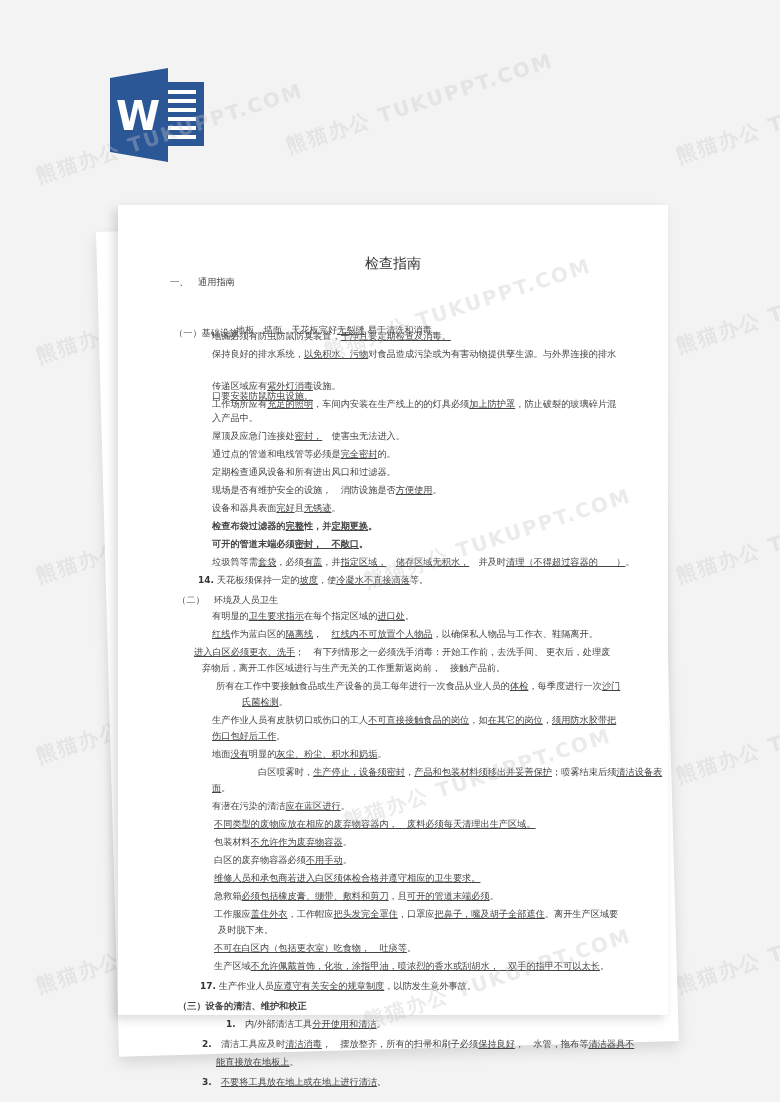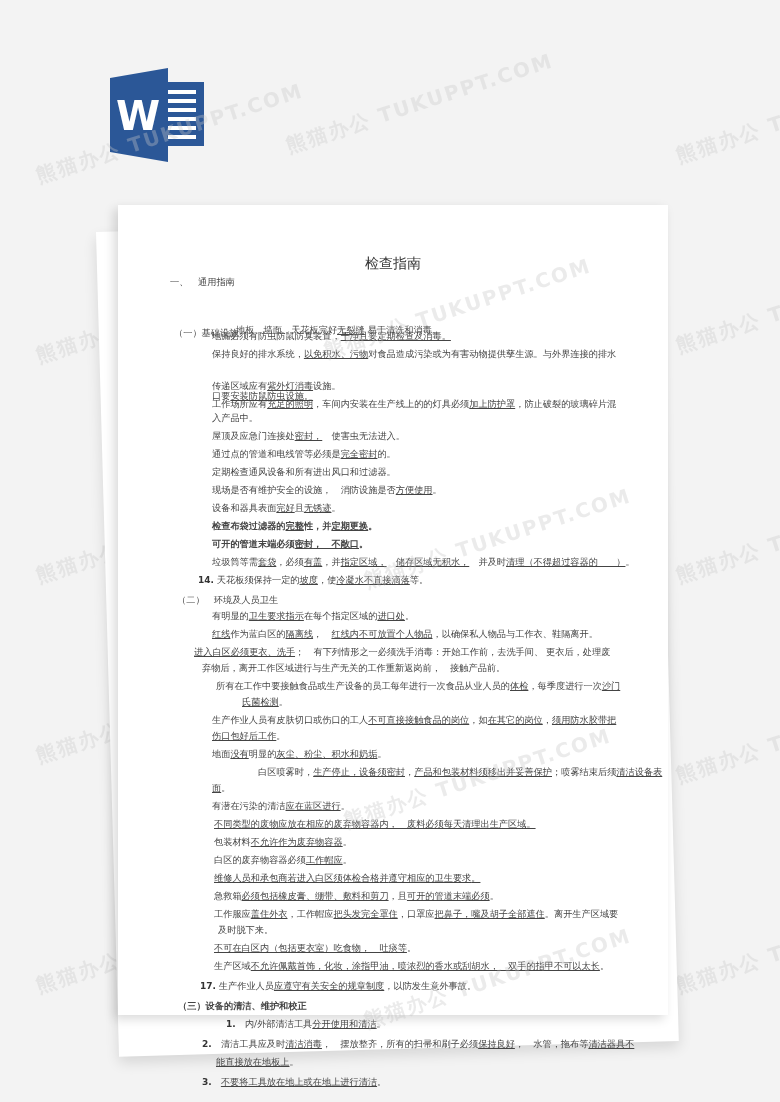--- a/index.html
+++ b/index.html
@@ -107,21 +107,21 @@
       <div class="line" style="left: 98px; top: 474px;"><span>所有在工作中要接触食品或生产设备的员工每年进行一次食品从业人员的</span><u>体检</u><span>，每季度进行一次</span><u>沙门</u></div>
       <div class="line" style="left: 98px; top: 490px; padding-left: 26px;"><u>氏菌检测</u><span>。</span></div>
       <div class="line" style="left: 94px; top: 508px;"><span>生产作业人员有皮肤切口或伤口的工人</span><u>不可直接接触食品的岗位</u><span>，如</span><u>在其它的岗位</u><span>，</span><u>须用防水胶带把</u></div>
       <div class="line" style="left: 94px; top: 524px;"><u>伤口包好后工作</u><span>。</span></div>
       <div class="line" style="left: 94px; top: 542px;"><span>地面</span><u>没有</u><span>明显的</span><u>灰尘、粉尘、积水和奶垢</u><span>。</span></div>
       <div class="line" style="left: 94px; top: 560px; padding-left: 46px;"><span>白区喷雾时，</span><u>生产停止，设备须密封</u><span>，</span><u>产品和包装材料须移出并妥善保护</u><span>；喷雾结束后须</span><u>清洁设备表</u></div>
       <div class="line" style="left: 94px; top: 576px;"><u>面</u><span>。</span></div>
       <div class="line" style="left: 94px; top: 594px;"><span>有潜在污染的清洁</span><u>应在蓝区进行</u><span>。</span></div>
       <div class="line" style="left: 96px; top: 612px;"><u>不同类型的废物应放在相应的废弃物容器内，　废料必须每天清理出生产区域。</u></div>
       <div class="line" style="left: 96px; top: 630px;"><span>包装材料</span><u>不允许作为废弃物容器</u><span>。</span></div>
-      <div class="line" style="left: 96px; top: 648px;"><span>白区的废弃物容器必须</span><u>工作帽应</u><span>。</span></div>
+      <div class="line" style="left: 96px; top: 648px;"><span>白区的废弃物容器必须</span><u>不用手动</u><span>。</span></div>
       <div class="line" style="left: 96px; top: 666px; text-decoration: underline;"><span>维修人员和承包商</span><u>若进入白区须体检合格</u><span>并</span><u>遵守相应的卫生要求</u><span>。</span></div>
       <div class="line" style="left: 96px; top: 684px;"><span>急救箱</span><u>必须包括橡皮膏、绷带、敷料和剪刀</u><span>，且</span><u>可开的管道末端必须</u><span>。</span></div>
       <div class="line" style="left: 96px; top: 702px;"><span>工作服应</span><u>盖住外衣</u><span>，工作帽应</span><u>把头发完全罩住</u><span>，口罩应</span><u>把鼻子，嘴及胡子全部遮住</u><span>。离开生产区域要</span></div>
       <div class="line" style="left: 100px; top: 718px;"><span>及时脱下来。</span></div>
       <div class="line" style="left: 96px; top: 736px;"><u>不可在白区内（包括更衣室）吃食物，　吐痰等</u><span>。</span></div>
       <div class="line" style="left: 96px; top: 754px;"><span>生产区域</span><u>不允许佩戴首饰，化妆，涂指甲油，喷浓烈的香水或刮胡水，　双手的指甲不可以太长</u><span>。</span></div>
       <div class="line" style="left: 82px; top: 774px;"><span class="num">17.</span><span> 生产作业人员</span><u>应遵守有关安全的规章制度</u><span>，以防发生意外事故。</span></div>
       <div class="line" style="left: 60px; top: 794px; font-weight: bold;"><span>（三）设备的清洁、维护和校正</span></div>
       <div class="line" style="left: 84px; top: 812px; margin-left: 24px;"><span class="num">1.</span><span>　内/外部清洁工具</span><u>分开使用和清洁</u><span>。</span></div>
       <div class="line" style="left: 84px; top: 832px;"><span class="num">2.</span><span>　清洁工具应及时</span><u>清洁消毒</u><span>，　摆放整齐，所有的扫帚和刷子必须</span><u>保持良好</u><span>，　水管，拖布等</span><u>清洁器具不</u></div>

